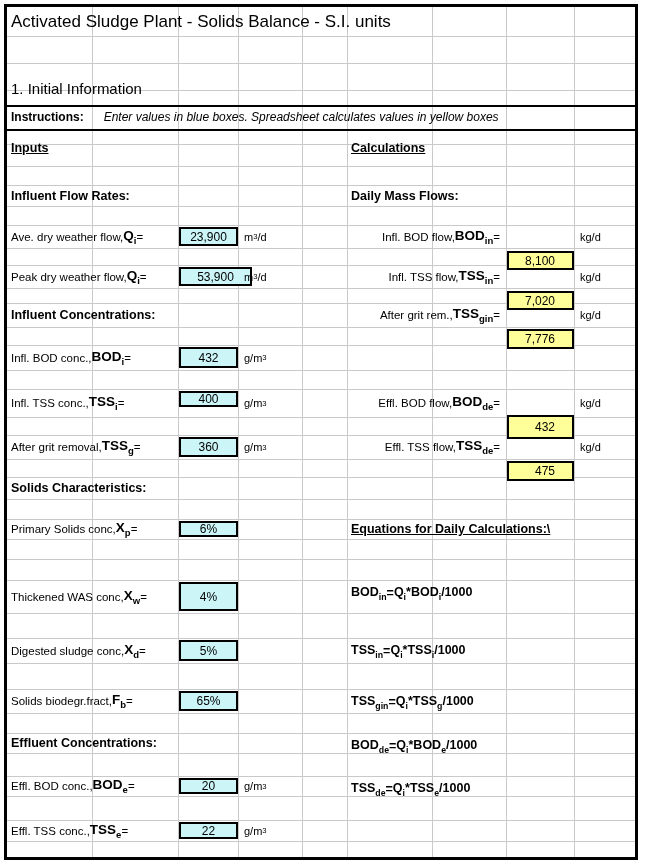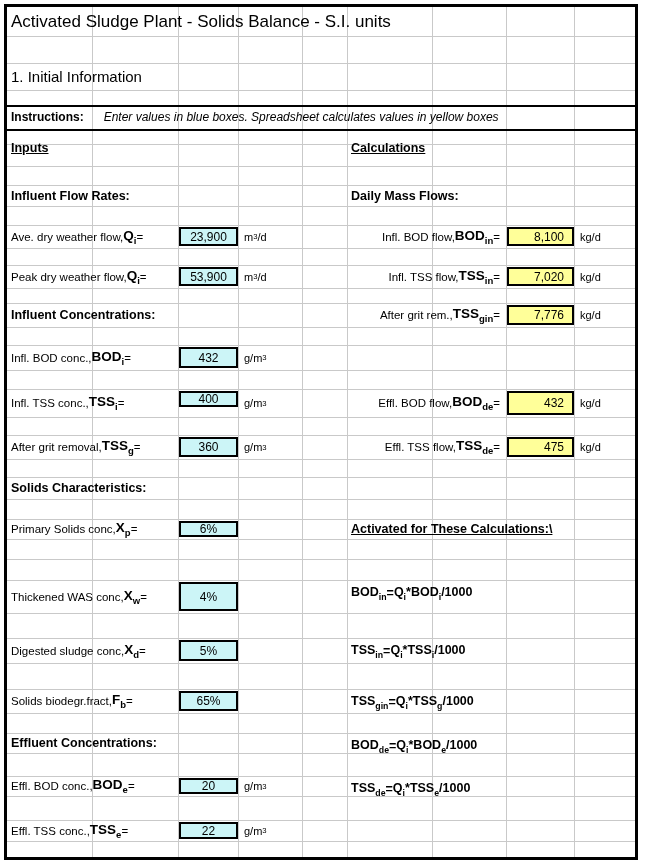--- a/index.html
+++ b/index.html
@@ -87,21 +87,21 @@
     position: absolute;
     box-sizing: border-box;
     border: 2px solid #000;
     display: flex;
     align-items: center;
     justify-content: center;
     font-size: 12px;
     color: #000;
   }
   .vbox.blue   { background: #ccf5f7; }
-  .vbox.yellow { background: #ffff99; justify-content: flex-end; padding-right: 8px; }
+  .vbox.yellow { background: #ffff99; justify-content: flex-end; padding-right: 17px; margin-top: 24px; }
 </style>
 </head>
 <body>
 
 <div class="sheet">
   <div class="canvas" id="canvas">
 
     <div class="vline" style="left:85px"></div>
     <div class="vline" style="left:171px"></div>
     <div class="vline" style="left:231px"></div>
@@ -145,45 +145,45 @@
     <div class="hline" style="top:706px"></div>
     <div class="hline" style="top:726px"></div>
     <div class="hline" style="top:746px"></div>
     <div class="hline" style="top:769px"></div>
     <div class="hline" style="top:789px"></div>
     <div class="hline" style="top:813px"></div>
     <div class="hline" style="top:834px"></div>
 
     <div class="cell left t-title" style="left:0;top:0;width:560px;height:29px;">Activated Sludge Plant - Solids Balance - S.I. units</div>
 
-    <div class="cell left t-section" style="left:0;top:56px;width:430px;height:27px;">1.  Initial Information</div>
+    <div class="cell left t-section" style="left:0;top:68px;width:430px;height:27px;">1.  Initial Information</div>
 
     <div class="cell left t-instr" style="left:0;top:98px;width:628px;height:24px;">
       <b>Instructions:</b>
       <i style="margin-left:12px">Enter values in blue boxes.  Spreadsheet calculates values in yellow boxes</i>
     </div>
 
     <div class="cell left t-head" style="left:0;top:122px;width:170px;height:37px;">Inputs</div>
     <div class="cell left t-head" style="left:340px;top:122px;width:180px;height:37px;">Calculations</div>
 
     <div class="cell left t-bold" style="left:0;top:178px;width:230px;height:21px;">Influent Flow Rates:</div>
     <div class="cell left t-bold" style="left:0;top:296px;width:230px;height:24px;">Influent Concentrations:</div>
     <div class="cell left t-bold" style="left:0;top:470px;width:230px;height:22px;">Solids Characteristics:</div>
     <div class="cell left t-bold" style="left:0;top:726px;width:230px;height:20px;">Effluent Concentrations:</div>
 
     <div class="cell left t-bold" style="left:340px;top:178px;width:230px;height:21px;">Daily Mass Flows:</div>
 
-    <div class="cell left t-head" style="left:340px;top:512px;width:290px;height:20px;">Activated for These Calculations:\</div>
+    <div class="cell left t-head" style="left:340px;top:512px;width:290px;height:20px;">Equations for Daily Calculations:\</div>
 
     <div id="dynamic">
         <div class="cell left t-label" style="left:0px;top:218px;width:171px;height:23px;">Ave. dry weather flow, <span class="v">Q<sub>i</sub></span> =</div>
         <div class="vbox blue" style="left:172px;top:220px;width:59px;height:19px;">23,900</div>
         <div class="cell left t-unit" style="left:233px;top:218px;width:60px;height:23px;">m<sup>3</sup>/d</div>
         <div class="cell left t-label" style="left:0px;top:258px;width:171px;height:23px;">Peak dry weather flow, <span class="v">Q<sub>i</sub></span> =</div>
-        <div class="vbox blue" style="left:172px;top:260px;width:59px;height:19px;">53,900</div>
+        <div class="vbox blue" style="left:172px;top:260px;width:73px;height:19px;">53,900</div>
         <div class="cell left t-unit" style="left:233px;top:258px;width:60px;height:23px;">m<sup>3</sup>/d</div>
         <div class="cell left t-label" style="left:0px;top:338px;width:171px;height:25px;">Infl. BOD conc., <span class="v">BOD<sub>i</sub></span> =</div>
         <div class="vbox blue" style="left:172px;top:340px;width:59px;height:21px;">432</div>
         <div class="cell left t-unit" style="left:233px;top:338px;width:60px;height:25px;">g/m<sup>3</sup></div>
         <div class="cell left t-label" style="left:0px;top:382px;width:171px;height:28px;">Infl. TSS conc., <span class="v">TSS<sub>i</sub></span> =</div>
         <div class="vbox blue" style="left:172px;top:384px;width:59px;height:16px;">400</div>
         <div class="cell left t-unit" style="left:233px;top:382px;width:60px;height:28px;">g/m<sup>3</sup></div>
         <div class="cell left t-label" style="left:0px;top:428px;width:171px;height:24px;">After grit removal, <span class="v">TSS<sub>g</sub></span> =</div>
         <div class="vbox blue" style="left:172px;top:430px;width:59px;height:20px;">360</div>
         <div class="cell left t-unit" style="left:233px;top:428px;width:60px;height:24px;">g/m<sup>3</sup></div>

